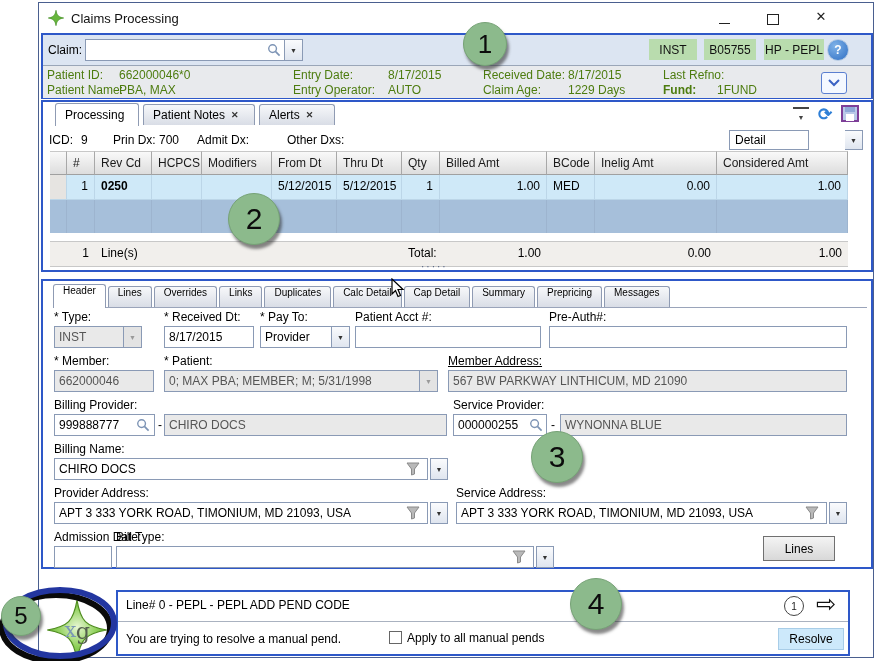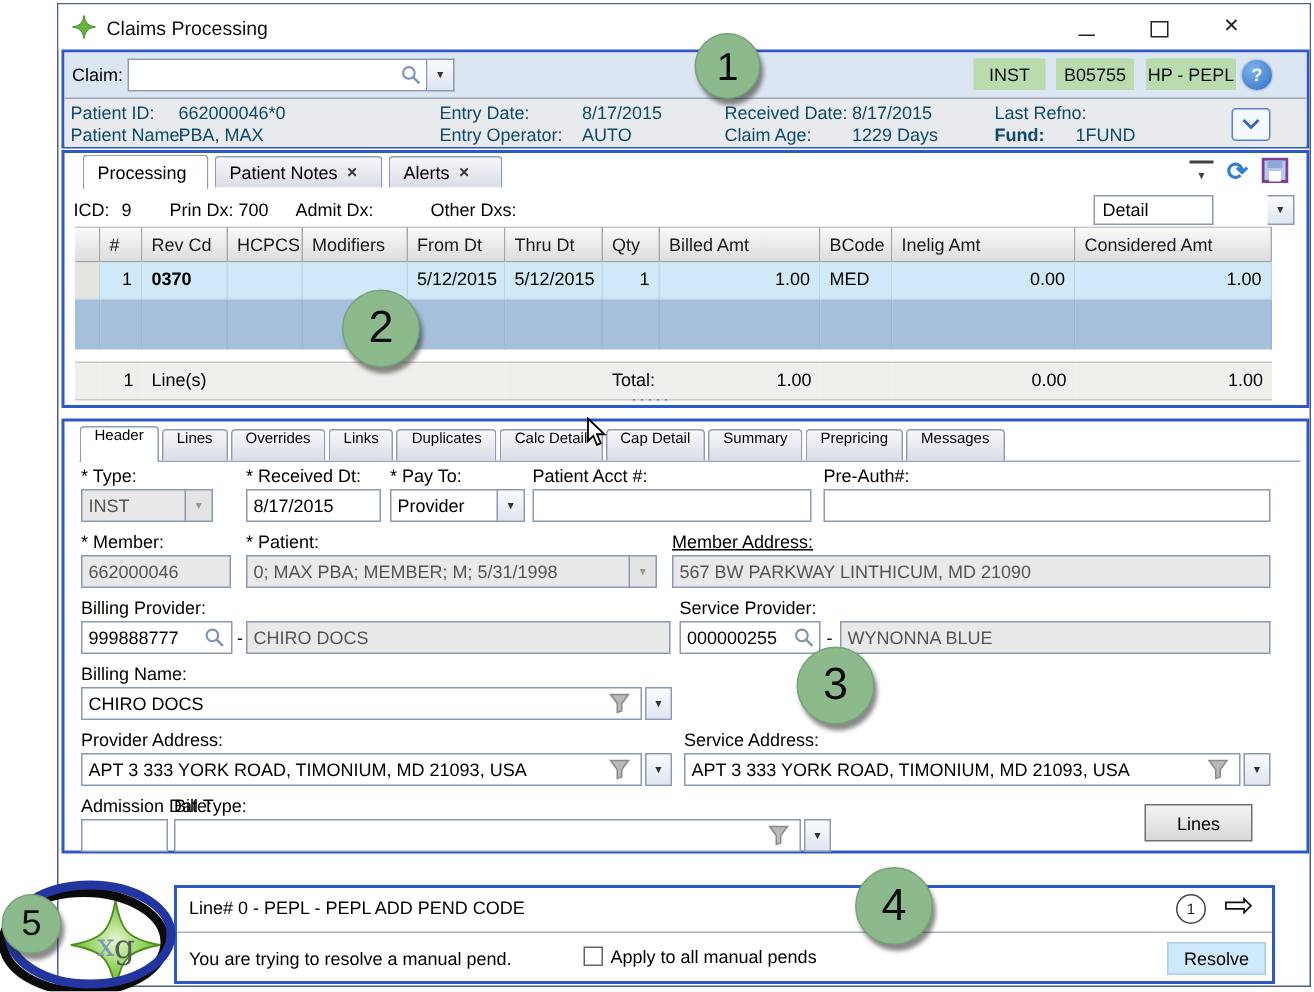--- a/index.html
+++ b/index.html
@@ -16,21 +16,21 @@
   .panel{position:absolute;border:2px solid #2e58c8;background:#fff;box-sizing:border-box;}
   
   .claim-row{position:absolute;left:0;top:0;width:100%;height:30px;background:#dce5f2;}
   .pat-area{position:absolute;left:0;top:30px;width:100%;height:32px;background:#e8eaed;border-top:1px solid #9aa6b8;}
   .combo{position:absolute;display:flex;box-sizing:border-box;}
   .combo input{flex:1;border:1px solid #8a9ab5;height:100%;box-sizing:border-box;padding:0 20px 0 4px;font:12px "Liberation Sans",sans-serif;background:#fff;min-width:0;}
   .combo .arrowbox{width:18px;border:1px solid #8a9ab5;border-left:none;background:linear-gradient(#fafbfd,#dfe5ef);display:flex;align-items:center;justify-content:center;font-size:7px;color:#333;box-sizing:border-box;}
   .searchglass{position:absolute;width:14px;height:14px;}
   .badge{position:absolute;top:4px;height:21px;background:#b9dcae;display:flex;align-items:center;justify-content:center;font-size:12px;color:#111;box-sizing:border-box;}
   .help-circ{position:absolute;width:20px;height:20px;border-radius:50%;background:radial-gradient(circle at 35% 30%,#7fb2e8,#2f6fc4);color:#fff;font-weight:bold;font-size:12px;display:flex;align-items:center;justify-content:center;border:1px solid #b8cce4;}
-  .pat-label{position:absolute;color:#0c4a6e;}
+  .pat-label{position:absolute;color:#4d7c0f;}
   .chev-btn{position:absolute;width:24px;height:20px;border:1px solid #5b7fd0;border-radius:3px;background:#f4f8ff;display:flex;align-items:center;justify-content:center;}
   
   .tab{position:absolute;top:2px;height:21px;display:flex;align-items:center;gap:6px;padding:0 9px;border:1px solid #8f9bb3;border-bottom:none;border-radius:3px 3px 0 0;background:linear-gradient(#f7f8fa,#d9dde6);font-size:12px;box-sizing:border-box;}
   .tab.active{background:#fff;height:23px;top:1px;z-index:2;}
   .tab .x{font-size:9px;color:#333;font-weight:bold;}
   .tabstrip2{position:absolute;left:10px;top:2px;right:4px;height:24px;display:flex;align-items:flex-end;gap:2px;border-bottom:1px solid #9aa4ba;}
   .tab2{height:21px;display:flex;align-items:flex-start;padding:0 9px;border:1px solid #8f9bb3;border-bottom:none;border-radius:3px 3px 0 0;background:linear-gradient(#f7f8fa,#d9dde6);font-size:10px;box-sizing:border-box;}
   .tab2.active{background:#fff;height:24px;position:relative;z-index:2;margin-bottom:-1px;}
   
   .trow{display:grid;grid-template-columns:17px 28px 57px 50px 70px 65px 65px 38px 107px 48px 122px 131px;position:absolute;left:7px;width:798px;box-sizing:border-box;}
@@ -172,21 +172,21 @@
         <div class="hcell">Thru Dt</div>
         <div class="hcell">Qty</div>
         <div class="hcell">Billed Amt</div>
         <div class="hcell">BCode</div>
         <div class="hcell">Inelig Amt</div>
         <div class="hcell">Considered Amt</div>
       </div>
       <div class="trow" style="top:73px;">
         <div class="dcell" style="background:#e6e4e1;"></div>
         <div class="dcell num">1</div>
-        <div class="dcell" style="font-weight:bold;">0370</div>
+        <div class="dcell" style="font-weight:bold;">0250</div>
         <div class="dcell"></div>
         <div class="dcell"></div>
         <div class="dcell num">5/12/2015</div>
         <div class="dcell num">5/12/2015</div>
         <div class="dcell num">1</div>
         <div class="dcell num">1.00</div>
         <div class="dcell">MED</div>
         <div class="dcell num">0.00</div>
         <div class="dcell num">1.00</div>
       </div>

